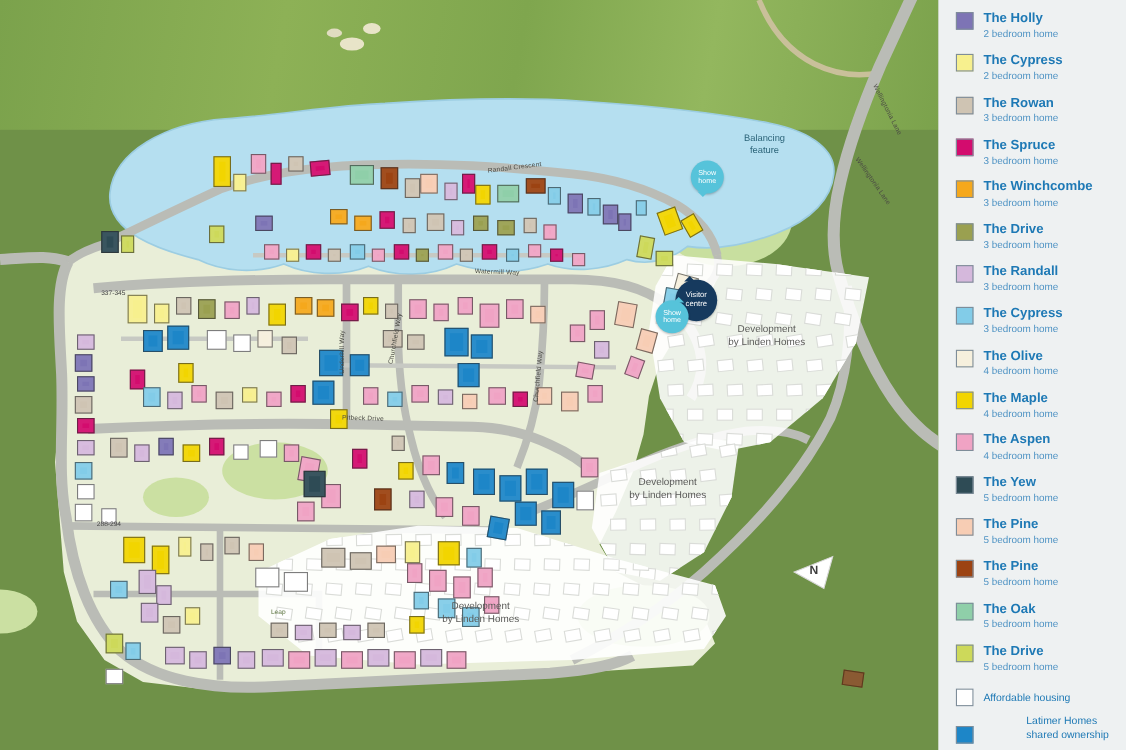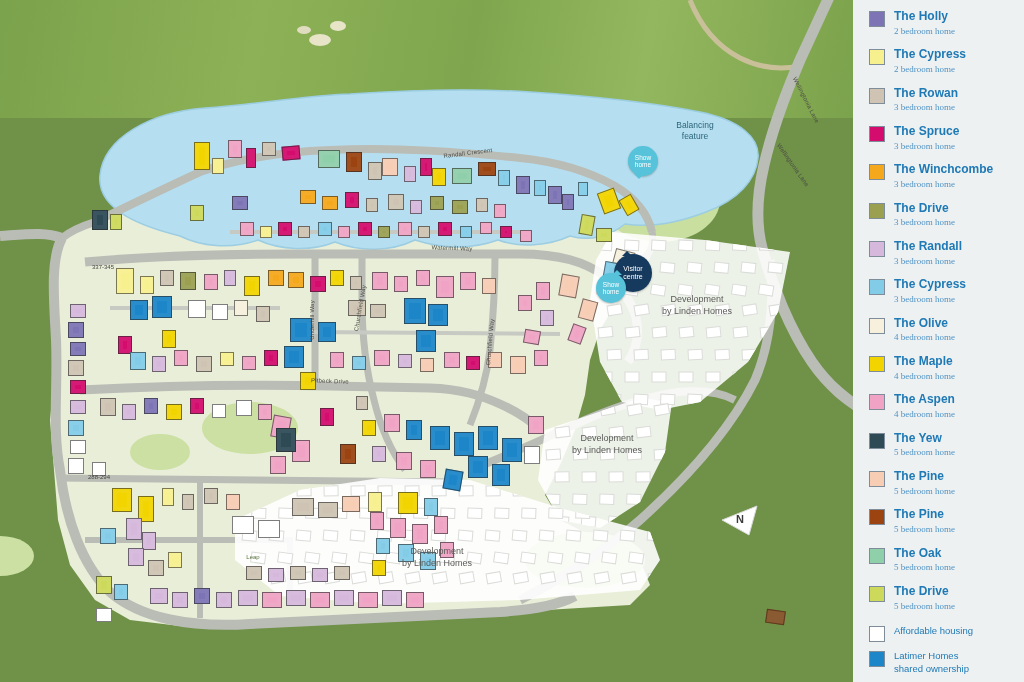--- a/index.html
+++ b/index.html
@@ -30,22 +30,22 @@
   .farmhouse{position:absolute;left:766px;top:610px;width:17px;height:12px;background:#8a5a33;
              border:1px solid #5c3a1e;transform:rotate(8deg);}
   
   .legend{position:absolute;left:853px;top:0;width:171px;height:682px;background:#eef1f2;
           box-sizing:border-box;padding:10px 8px 6px 16px;display:flex;flex-direction:column;}
   .leg-item{display:flex;align-items:flex-start;height:38.4px;box-sizing:border-box;}
   .leg-swatch{width:16px;height:16px;box-sizing:border-box;border:1.5px solid #7e8d99;
               margin-right:9px;flex:0 0 auto;margin-top:1px;}
   .leg-text{display:flex;flex-direction:column;}
   .leg-name{font-size:12px;color:#1e79b5;font-weight:bold;line-height:1.15;}
-  .leg-sub{font-size:9px;color:#4f93c4;margin-top:2px;font-family:Liberation Serif, serif;}
-  .leg-special{display:flex;align-items:flex-start;margin-top:2px;}
+  .leg-sub{font-size:9px;color:#4f93c4;margin-top:2px;}
+  .leg-special{display:flex;align-items:flex-end;margin-top:2px;}
   .leg-special .leg-name2{font-size:9.5px;color:#1e79b5;line-height:1.35;}
 </style>
 </head>
 <body>
 
 <div class="stage">
 
   <div class="map">
     <div class="aerial-base"></div>
     <div class="golf"></div>
@@ -655,18 +655,18 @@
         <span class="leg-swatch" style="background:#cdd95a"></span>
         <span class="leg-text">
           <span class="leg-name">The Drive</span>
           <span class="leg-sub">5 bedroom home</span>
         </span>
       </div>
       <div class="leg-special">
         <span class="leg-swatch" style="background:#ffffff"></span>
         <span class="leg-name2">Affordable housing</span>
       </div>
-      <div class="leg-special" style="margin-top: 8px;">
+      <div class="leg-special" style="margin-top: 8px; gap: 39px;">
         <span class="leg-swatch" style="background:#1d86c8"></span>
         <span class="leg-name2">Latimer Homes<br>shared ownership</span>
       </div>
     </div>
 </div>
 
 </body></html>

